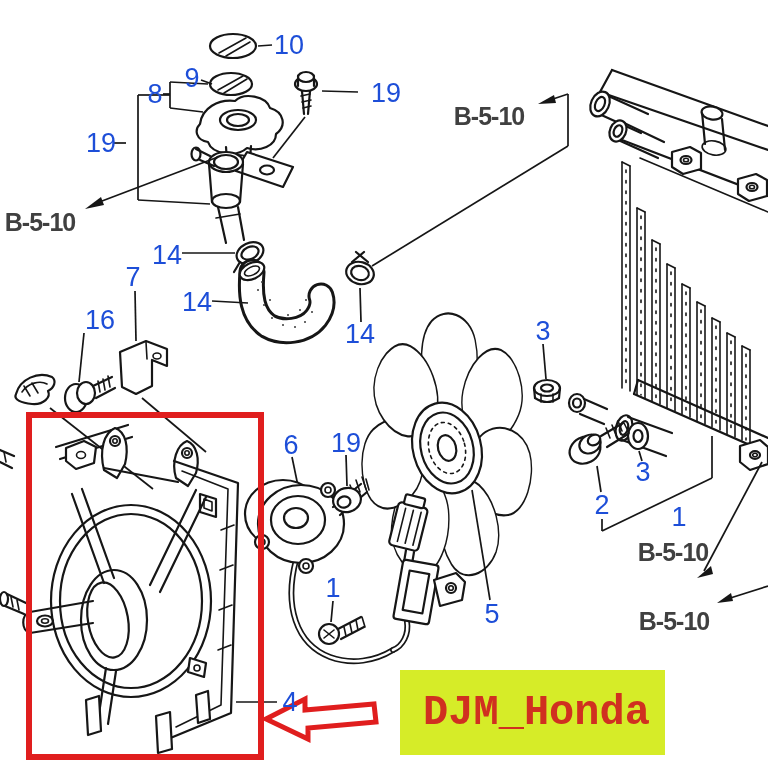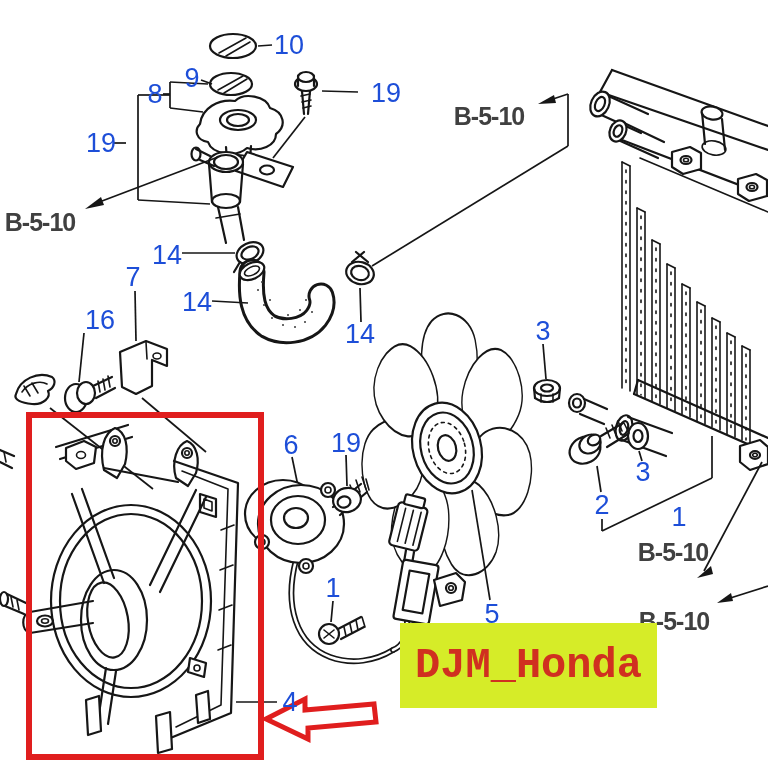--- a/index.html
+++ b/index.html
@@ -17,22 +17,22 @@
   .thin{stroke-width:1.6;}
   .ldr{fill:none;stroke:var(--line);stroke-width:1.7;}
   .tri{fill:var(--line);stroke:none;}
   .dot{fill:#3a3a3a;stroke:none;}
   .plabel{position:absolute;transform:translate(-50%,-50%);font-size:27px;font-weight:400;
           color:#1d4ed8;white-space:nowrap;line-height:1;}
   .reflabel{position:absolute;transform:translate(-50%,-50%);font-size:25px;font-weight:700;
           letter-spacing:-1px;color:#404040;white-space:nowrap;line-height:1;}
   .hlbox{position:absolute;left:26px;top:412px;width:226px;height:336px;
          border:6px solid var(--hl);background:transparent;}
-  .watermark{position:absolute;left:400px;top:623px;width:257px;height:85px;
-         background:var(--wm-bg);display:flex;align-items:center;justify-content:center;}
+  .watermark{position:absolute;left:400px;top:670px;width:257px;height:85px;
+         background:var(--wm-bg);display:flex;align-items:center;justify-content:center;padding-left:8px;}
   .watermark span{font-family:"Liberation Mono",monospace;font-weight:700;font-size:42px;
          color:var(--wm-text);line-height:1;}
 </style>
 </head>
 <body>
 
 <div id="stage">
 
   <svg id="art" width="768" height="768" viewBox="0 0 768 768">
 

